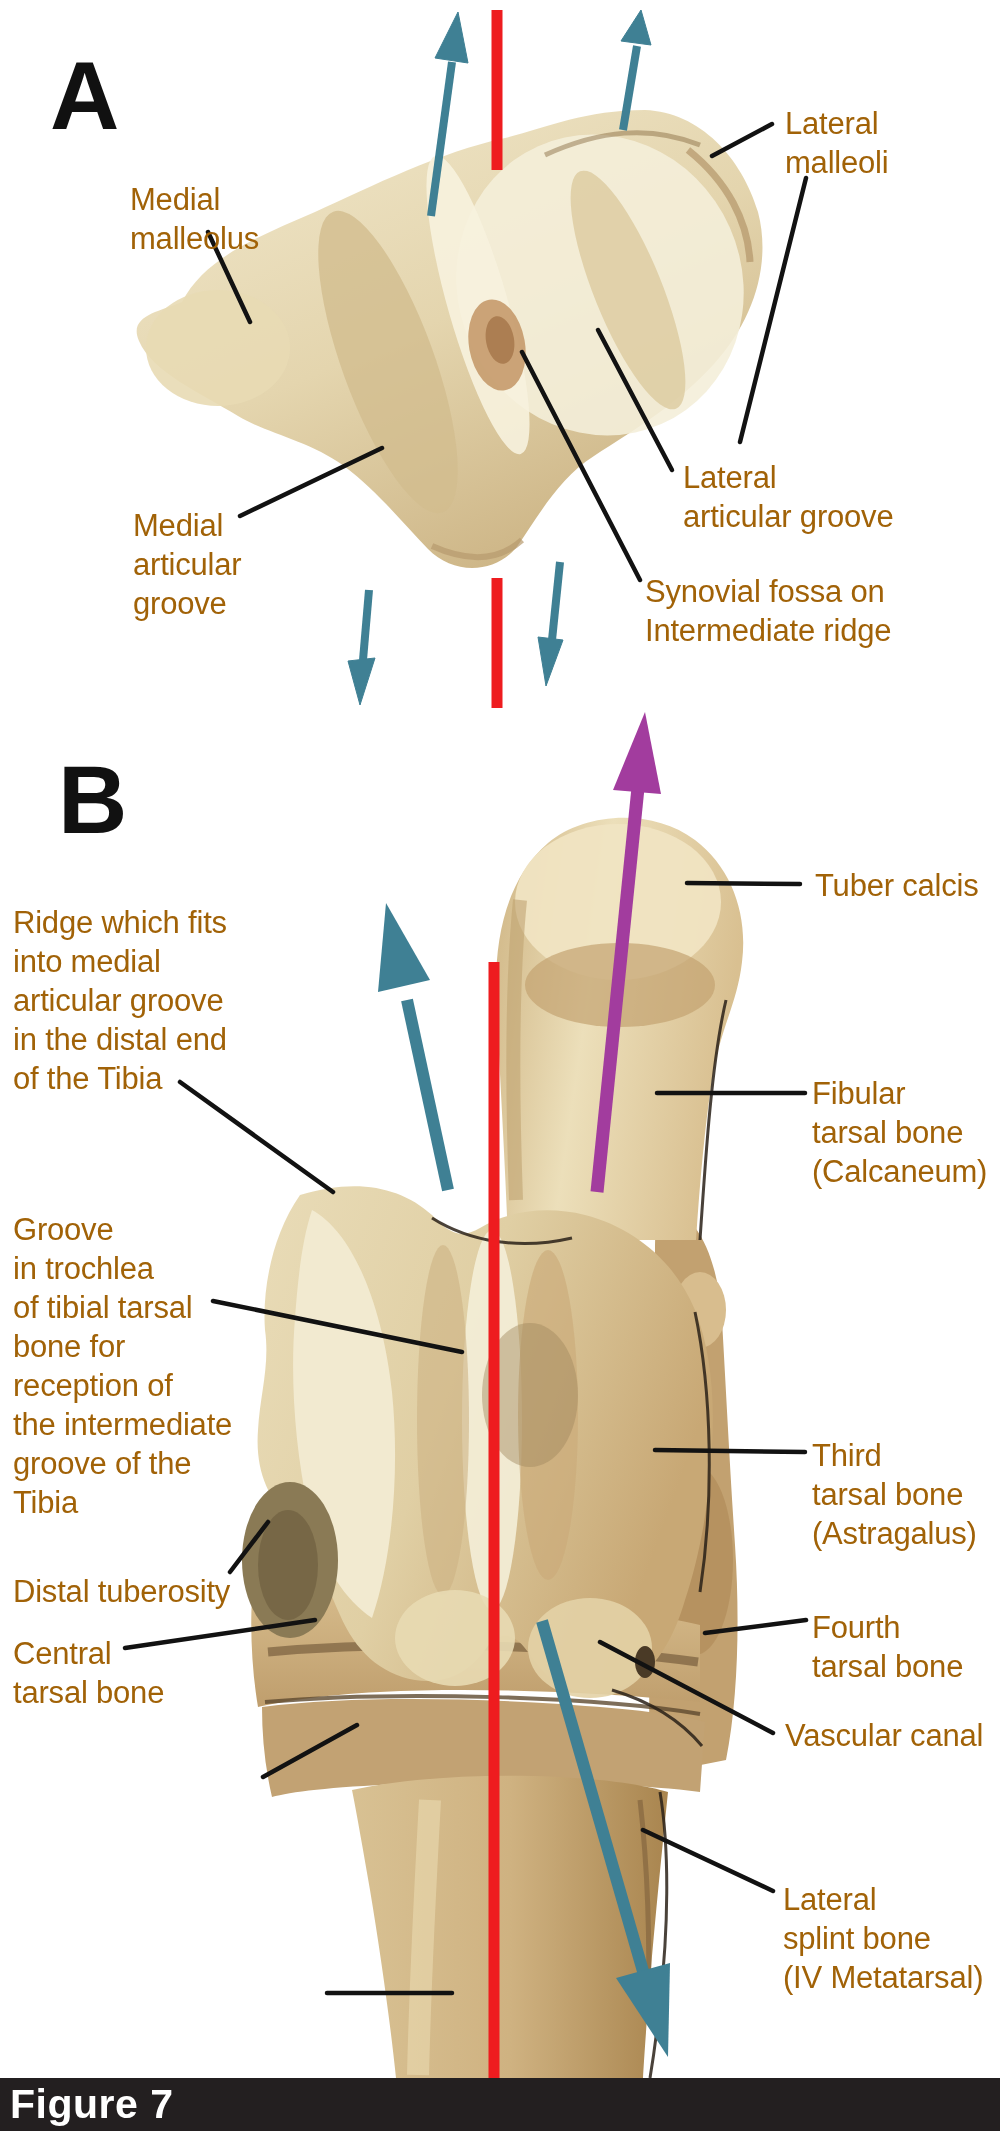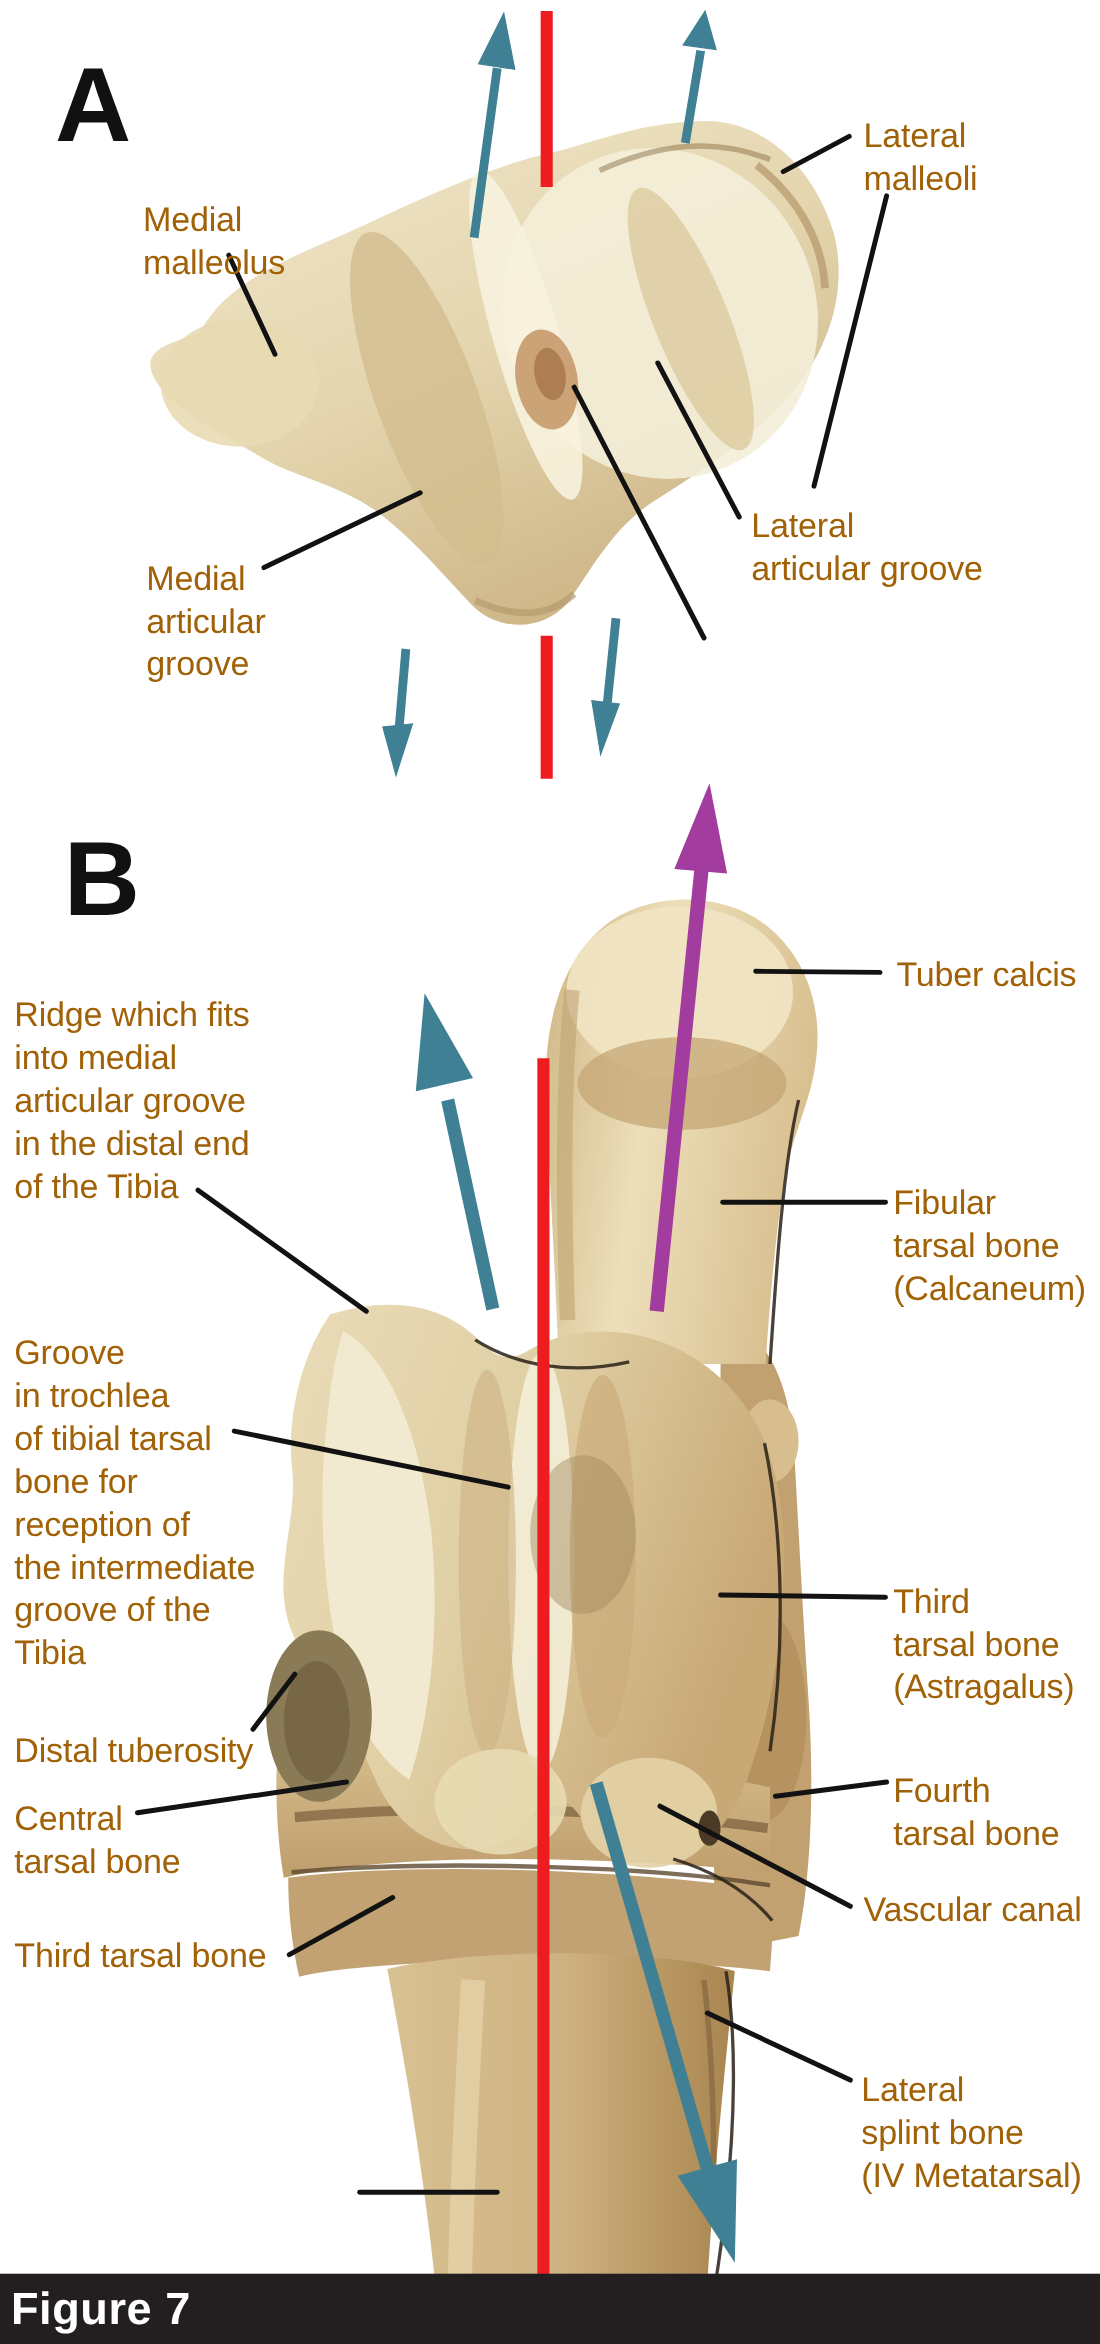--- a/index.html
+++ b/index.html
@@ -2,21 +2,21 @@
 <html><head>
 <meta charset="utf-8">
 <style>
   html,body{margin:0;padding:0;background:#ffffff;}
   #figure{position:relative;width:1000px;height:2131px;background:#ffffff;overflow:hidden;
           font-family:"Liberation Sans", sans-serif;}
   #art{position:absolute;left:0;top:0;}
   .lbl{position:absolute;color:#a16207;font-size:31px;line-height:39px;
        white-space:pre-line;letter-spacing:-0.2px;}
   .panel-letter{position:absolute;color:#111111;font-weight:bold;font-size:96px;line-height:1;}
-  #caption-bar{position:absolute;left:0;bottom:0;width:1000px;height:64px;background:#231f20;
+  #caption-bar{position:absolute;left:0;bottom:0;width:1000px;height:53px;background:#231f20;
                display:flex;align-items:center;}
   #caption-text{color:#ffffff;font-weight:bold;font-size:41px;padding-left:10px;letter-spacing:0.5px;}
 </style>
 </head>
 <body>
 
 <div id="figure">
 
   <svg id="art" width="1000" height="2131" viewBox="0 0 1000 2131">
     <defs>
@@ -175,20 +175,22 @@
 
   <div class="lbl" style="left:130px;top:180px">Medial
 malleolus</div>
   <div class="lbl" style="left:785px;top:104px">Lateral
 malleoli</div>
   <div class="lbl" style="left:683px;top:458px">Lateral
 articular groove</div>
   <div class="lbl" style="left:133px;top:506px">Medial
 articular
 groove</div>
+  <div class="lbl" style="left:645px;top:572px">Synovial fossa on
+Intermediate ridge</div>
 
   <div class="lbl" style="left:815px;top:866px">Tuber calcis</div>
   <div class="lbl" style="left:13px;top:903px">Ridge which fits
 into medial
 articular groove
 in the distal end
 of the Tibia</div>
   <div class="lbl" style="left:812px;top:1074px">Fibular
 tarsal bone
 (Calcaneum)</div>
@@ -201,21 +203,20 @@
 groove of the
 Tibia</div>
   <div class="lbl" style="left:812px;top:1436px">Third
 tarsal bone
 (Astragalus)</div>
   <div class="lbl" style="left:13px;top:1572px">Distal tuberosity</div>
   <div class="lbl" style="left:13px;top:1634px">Central
 tarsal bone</div>
   <div class="lbl" style="left:812px;top:1608px">Fourth
 tarsal bone</div>
-  <div class="lbl" style="left:13px;top:1758px">Third tarsal bone</div>
   <div class="lbl" style="left:785px;top:1716px">Vascular canal</div>
   <div class="lbl" style="left:783px;top:1880px">Lateral
 splint bone
 (IV Metatarsal)</div>
 
   <div id="caption-bar">
     <span id="caption-text">Figure 7</span>
   </div>
 </div>
 

